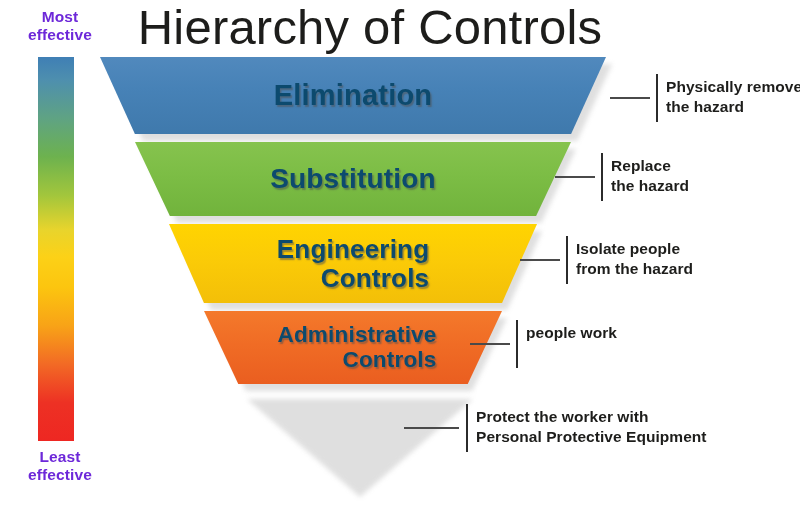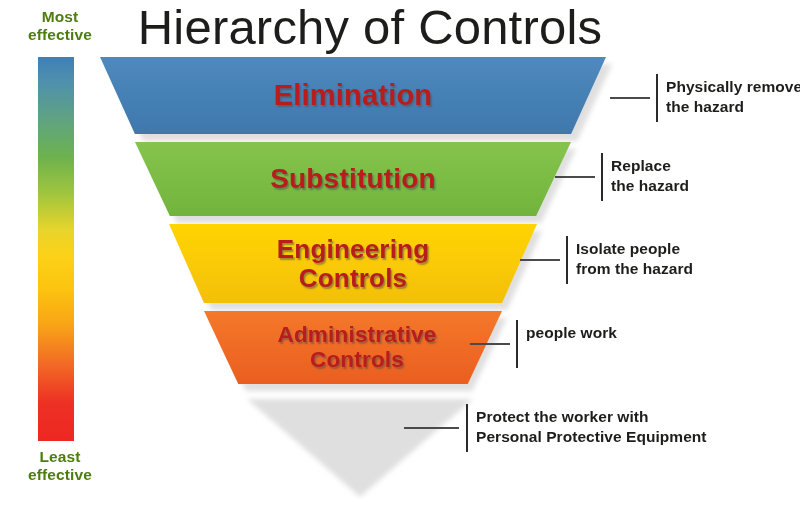--- a/index.html
+++ b/index.html
@@ -44,21 +44,21 @@
     width: 110px;
     height: 510px;
   }
   .scale-label {
     position: absolute;
     left: 0;
     width: 104px;
     text-align: center;
     font-size: 15.5px;
     font-weight: 700;
-    color: #4d7c0f;
+    color: #6d28d9;
     line-height: 18px;
     letter-spacing: 0.1px;
   }
   #scale-label-top { top: 4px; }
   #scale-label-bottom { top: 444px; }
   #scale-bar {
     position: absolute;
     left: 30px;
     top: 53px;
     width: 36px;
@@ -95,22 +95,22 @@
   .band-shape {
     position: absolute;
     left: 0;
     top: 0;
     width: 100%;
     height: 100%;
   }
   .band-text {
     position: relative;
     z-index: 3;
-    text-align: center;
-    color: #b91c1c;
+    text-align: right;
+    color: #0c4a6e;
     font-weight: 700;
     letter-spacing: 0.2px;
     text-shadow: 1.5px 1.5px 1.5px rgba(80,80,80,0.55);
     line-height: 1.08;
     pointer-events: none;
   }
 
   
   #band-elimination {
     left: 100px; top: 57px; width: 506px; height: 77px;

